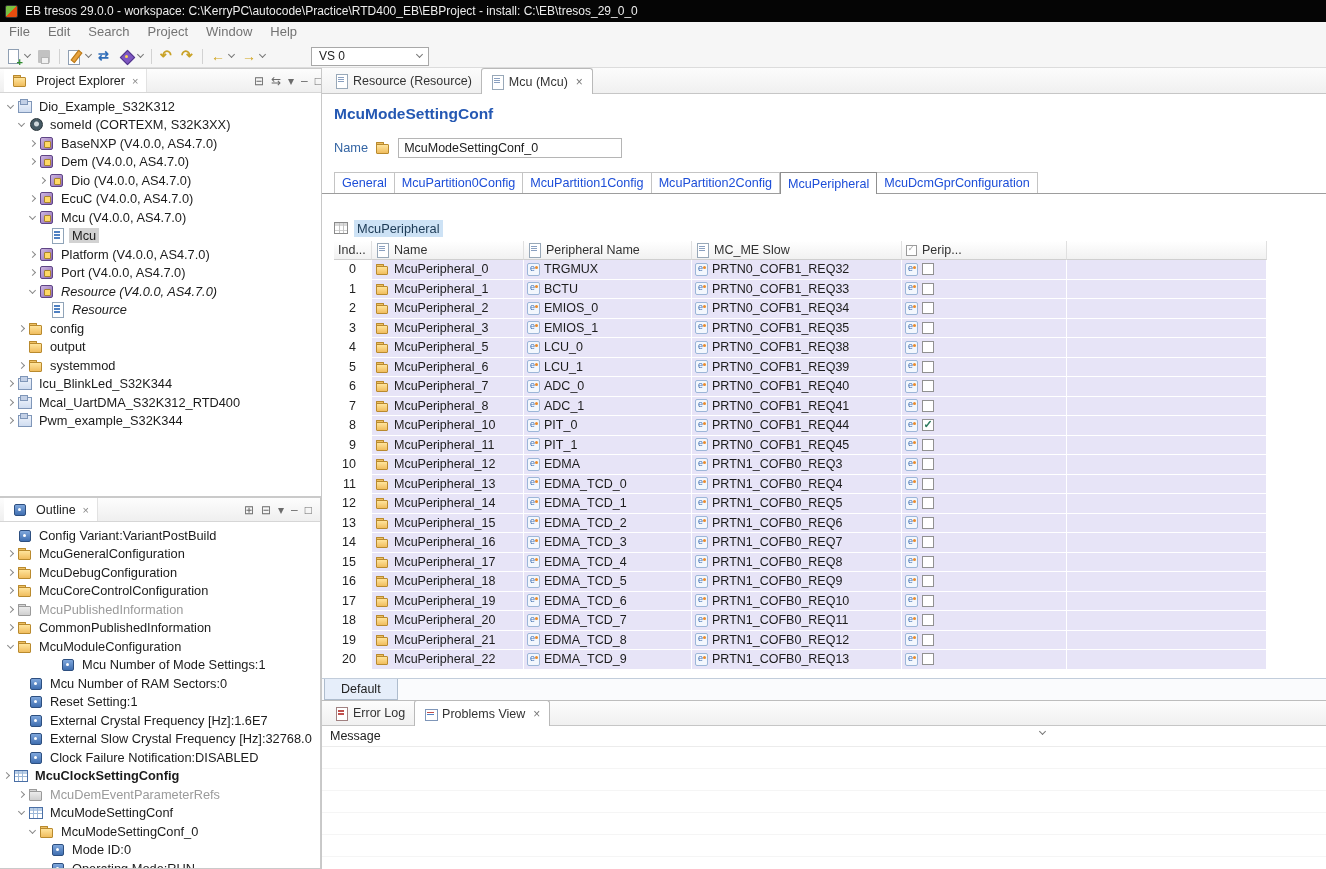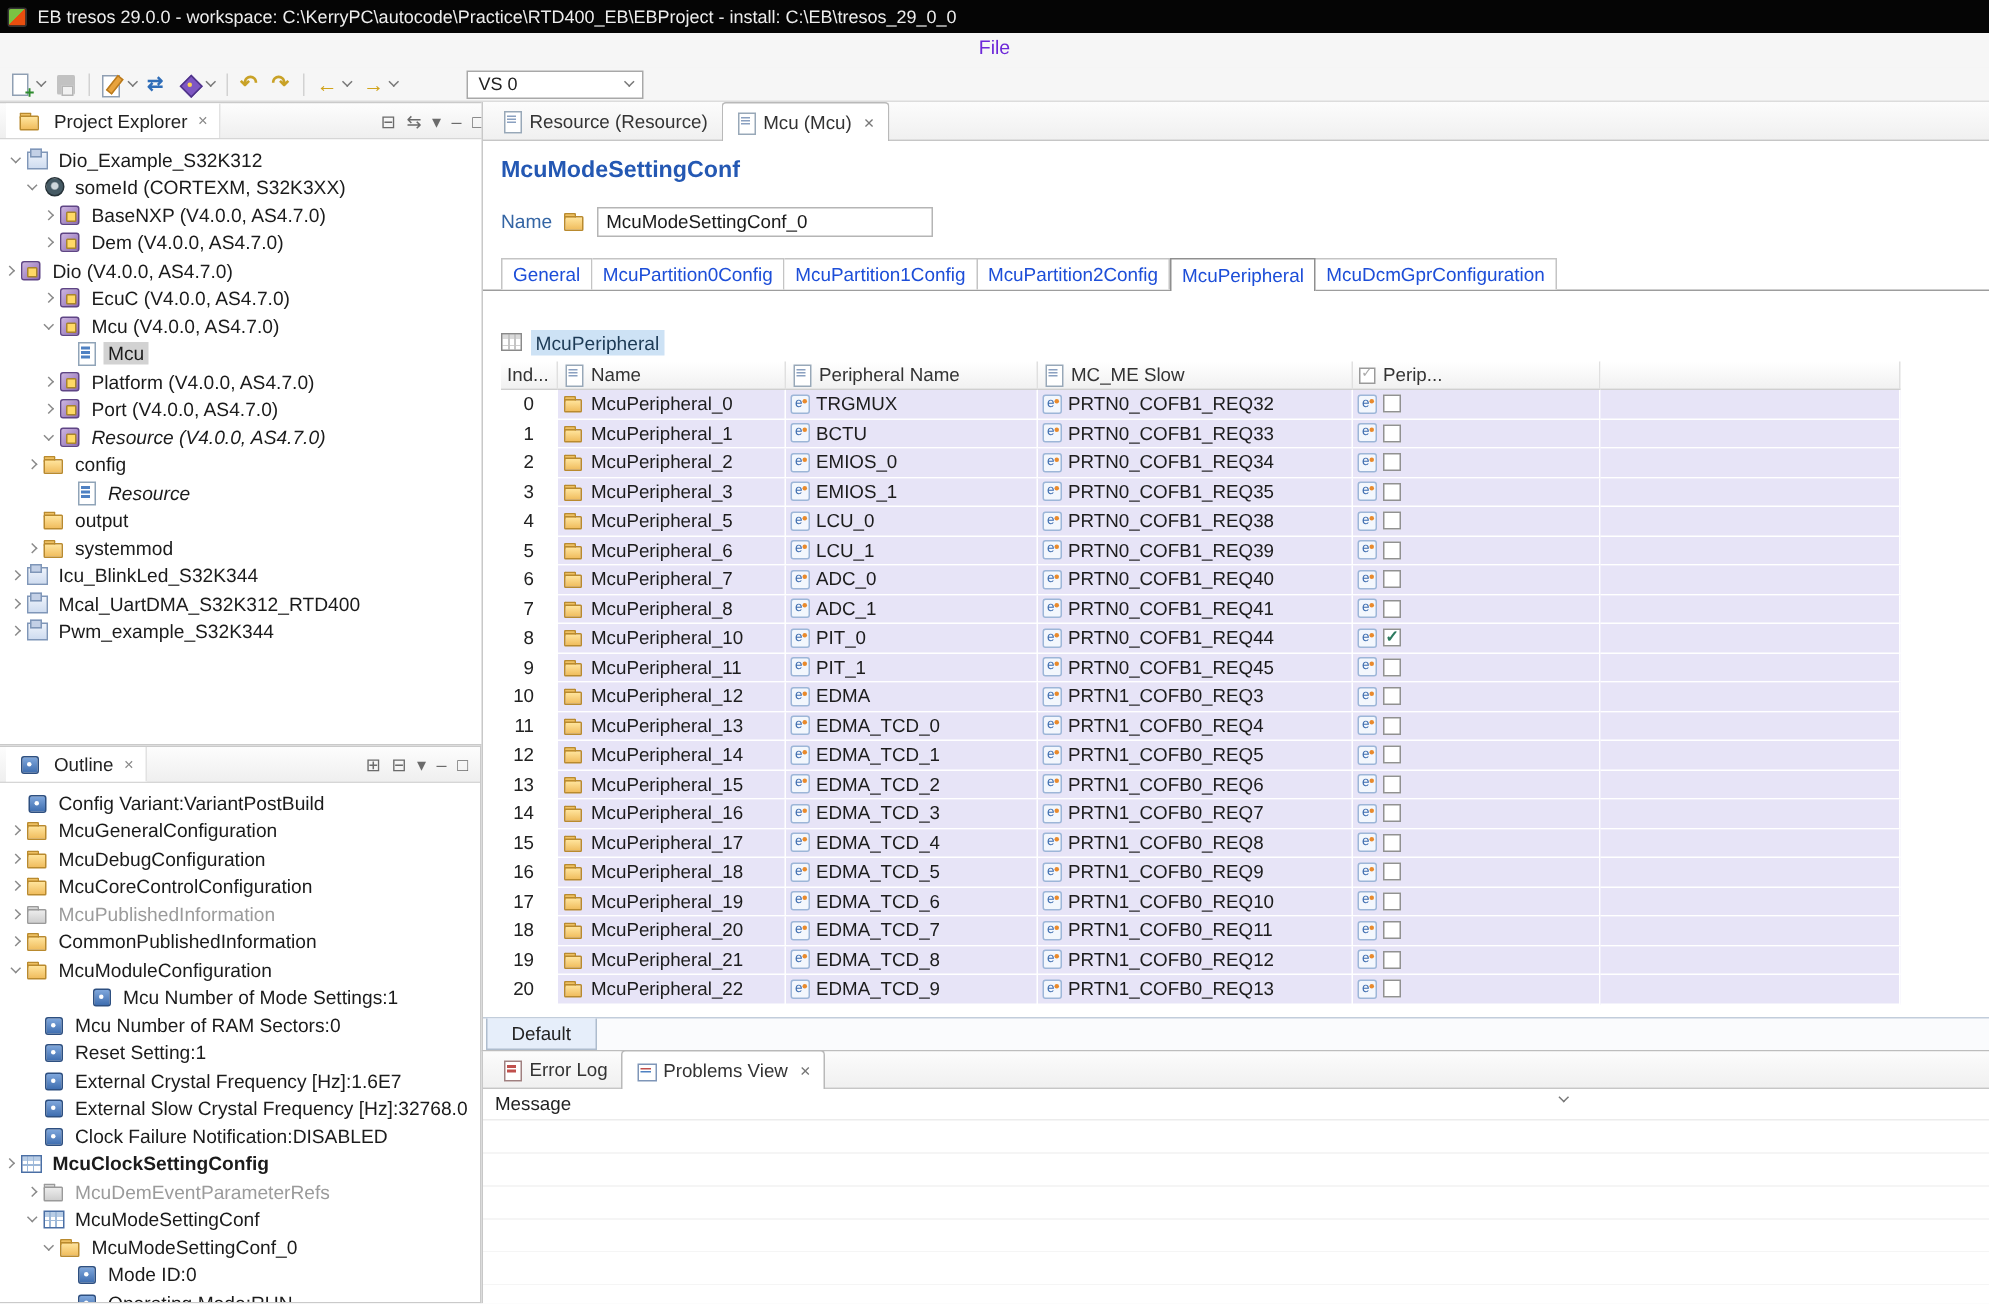--- a/index.html
+++ b/index.html
@@ -5,21 +5,21 @@
   *{margin:0;padding:0;box-sizing:border-box;}
   html,body{width:1326px;height:869px;overflow:hidden;}
   body{font-family:"Liberation Sans",sans-serif;font-size:13px;color:#1b1b1b;background:#fff;}
   .app{position:relative;width:1326px;height:869px;background:#f2f2f2;overflow:hidden;}
 
   
   .titlebar{position:absolute;top:0;left:0;right:0;height:22px;background:#050505;color:#ededed;display:flex;align-items:center;gap:7px;padding-left:5px;font-size:12px;white-space:nowrap;}
   .app-logo{width:13px;height:13px;flex:none;background:linear-gradient(135deg,#7ac143 0 48%,#e84e0f 48% 100%);border-radius:2px;border:1px solid #333;}
 
   
-  .menubar{position:absolute;top:22px;left:0;right:0;height:23px;background:#f6f6f6;display:flex;align-items:center;font-size:13px;color:#6d28d9;flex-direction:column;}
+  .menubar{position:absolute;top:22px;left:0;right:0;height:23px;background:#f6f6f6;display:flex;font-size:13px;color:#737373;}
   .menu-item{padding:2px 9px;}
   .toolbar{position:absolute;top:45px;left:0;right:0;height:23px;background:#f6f6f6;border-bottom:1px solid #dcdcdc;display:flex;align-items:center;padding-left:3px;}
   .tb-btn{height:20px;display:flex;align-items:center;padding:0 2px;border-radius:3px;}
   .tb-btn.disabled{opacity:.4;filter:grayscale(1);}
   .tb-sep{width:1px;height:15px;background:#d2d2d2;margin:0 4px;flex:none;}
   .chev{display:inline-flex;align-items:center;justify-content:center;width:10px;height:10px;flex:none;}
   .chev i{display:block;width:5px;height:5px;border-right:1.5px solid #777;border-bottom:1.5px solid #777;}
   .chev.down i{transform:rotate(45deg);margin-top:-3px;}
   .tbi{width:17px;height:17px;position:relative;display:inline-block;flex:none;}
   .tbi-new::before{content:"";position:absolute;left:3px;top:1px;width:9px;height:13px;background:#fff;border:1px solid #8f9fb3;}
@@ -247,21 +247,21 @@
           <span class="ticon module-icon"></span>
           <span class="tlabel">BaseNXP (V4.0.0, AS4.7.0)</span>
         </div>
         <div class="tree-row" style="padding-left: 26px;">
           <span class="twist collapsed">
             <i></i>
           </span>
           <span class="ticon module-icon"></span>
           <span class="tlabel">Dem (V4.0.0, AS4.7.0)</span>
         </div>
-        <div class="tree-row" style="">
+        <div class="tree-row" style=" margin-left: 36px;">
           <span class="twist collapsed">
             <i></i>
           </span>
           <span class="ticon module-icon"></span>
           <span class="tlabel">Dio (V4.0.0, AS4.7.0)</span>
         </div>
         <div class="tree-row" style="padding-left: 26px;">
           <span class="twist collapsed">
             <i></i>
           </span>
@@ -294,31 +294,31 @@
           <span class="ticon module-icon"></span>
           <span class="tlabel">Port (V4.0.0, AS4.7.0)</span>
         </div>
         <div class="tree-row italic" style="padding-left: 26px;">
           <span class="twist expanded">
             <i></i>
           </span>
           <span class="ticon module-icon"></span>
           <span class="tlabel">Resource (V4.0.0, AS4.7.0)</span>
         </div>
+        <div class="tree-row italic" style="padding-left: 37px;">
+          <span class="twist"></span>
+          <span class="ticon editor-icon"></span>
+          <span class="tlabel">Resource</span>
+        </div>
         <div class="tree-row" style="padding-left: 15px;">
           <span class="twist collapsed">
             <i></i>
           </span>
           <span class="ticon folder-icon"></span>
           <span class="tlabel">config</span>
-        </div>
-        <div class="tree-row italic" style="padding-left: 37px;">
-          <span class="twist"></span>
-          <span class="ticon editor-icon"></span>
-          <span class="tlabel">Resource</span>
         </div>
         <div class="tree-row" style="padding-left: 15px;">
           <span class="twist"></span>
           <span class="ticon folder-icon"></span>
           <span class="tlabel">output</span>
         </div>
         <div class="tree-row" style="padding-left: 15px;">
           <span class="twist collapsed">
             <i></i>
           </span>

